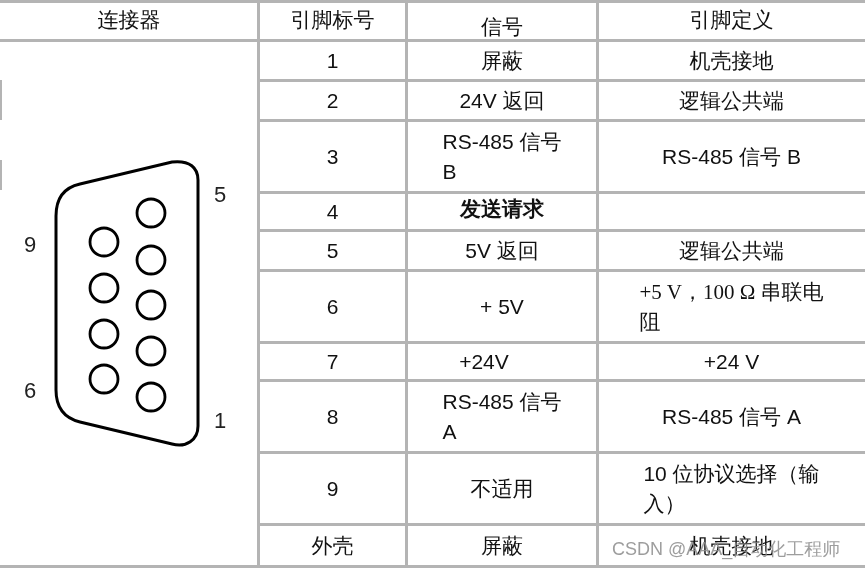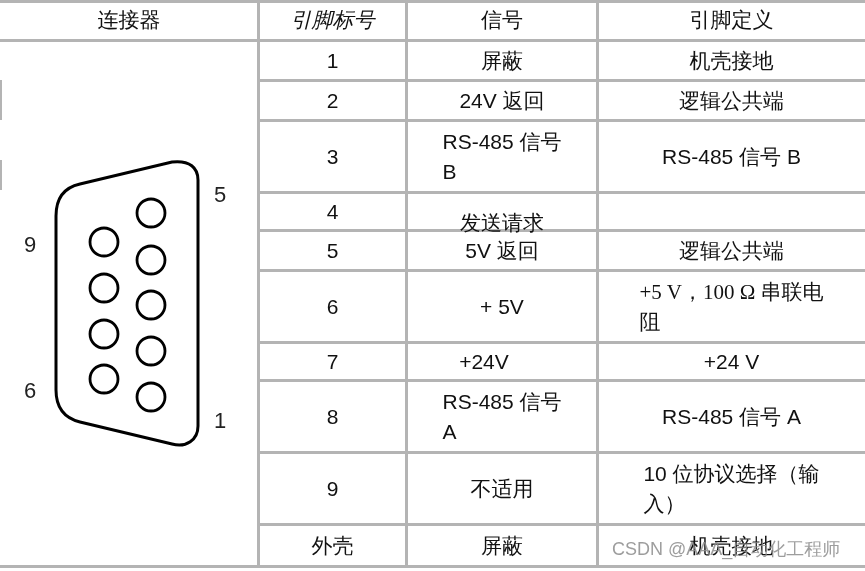--- a/index.html
+++ b/index.html
@@ -33,39 +33,39 @@
   <div class="hline" style="left:258px;top:523px;width:607px;"></div>
   <div class="hline" style="left:0;top:565px;width:865px;"></div>
 
   <div class="vline" style="left:0;top:80px;height:40px;width:2px;"></div>
   <div class="vline" style="left:0;top:160px;height:30px;width:2px;"></div>
   <div class="vline" style="left:257px;top:0;height:568px;"></div>
   <div class="vline" style="left:405px;top:0;height:568px;"></div>
   <div class="vline" style="left:596px;top:0;height:568px;"></div>
 
   <div class="cell hdr" style="left:0;top:0;width:258px;height:40px;">连接器</div>
-  <div class="cell hdr" style="left:259px;top:0;width:147px;height:40px;font-style:italic;">引脚标号</div>
-  <div class="cell hdr" style="left:407px;top:0;width:190px;height:40px;">信号</div>
+  <div class="cell hdr" style="left:259px;top:0;width:147px;height:40px;">引脚标号</div>
+  <div class="cell hdr" style="left:407px;top:7px;width:190px;height:40px;">信号</div>
   <div class="cell hdr" style="left:598px;top:0;width:267px;height:40px;">引脚定义</div>
 
   <div class="cell" style="left:259px;top:41px;width:147px;height:39px;">1</div>
   <div class="cell" style="left:407px;top:41px;width:190px;height:39px;">屏蔽</div>
   <div class="cell" style="left:598px;top:41px;width:267px;height:39px;">机壳接地</div>
 
   <div class="cell" style="left:259px;top:81px;width:147px;height:39px;">2</div>
   <div class="cell" style="left:407px;top:81px;width:190px;height:39px;">24V  返回</div>
   <div class="cell" style="left:598px;top:81px;width:267px;height:39px;">逻辑公共端</div>
 
   <div class="cell" style="left:259px;top:121px;width:147px;height:71px;">3</div>
   <div class="cell" style="left:407px;top:121px;width:190px;height:71px;">RS-485  信号
 B</div>
   <div class="cell" style="left:598px;top:121px;width:267px;height:71px;">RS-485  信号  B</div>
 
   <div class="cell" style="left:259px;top:193px;width:147px;height:37px;">4</div>
-  <div class="cell" style="left:407px;top:204px;width:190px;height:37px;">发送请求</div>
+  <div class="cell" style="left:407px;top:190px;width:190px;height:37px;font-weight:bold;">发送请求</div>
 
   <div class="cell" style="left:259px;top:231px;width:147px;height:39px;">5</div>
   <div class="cell" style="left:407px;top:231px;width:190px;height:39px;">5V  返回</div>
   <div class="cell" style="left:598px;top:231px;width:267px;height:39px;">逻辑公共端</div>
 
   <div class="cell" style="left:259px;top:271px;width:147px;height:71px;">6</div>
   <div class="cell" style="left:407px;top:271px;width:190px;height:71px;">+ 5V</div>
   <div class="cell" style="left:598px;top:271px;width:267px;height:71px;font-family:Liberation Serif, serif;">+5 V，100 Ω  串联电
 阻</div>
 

